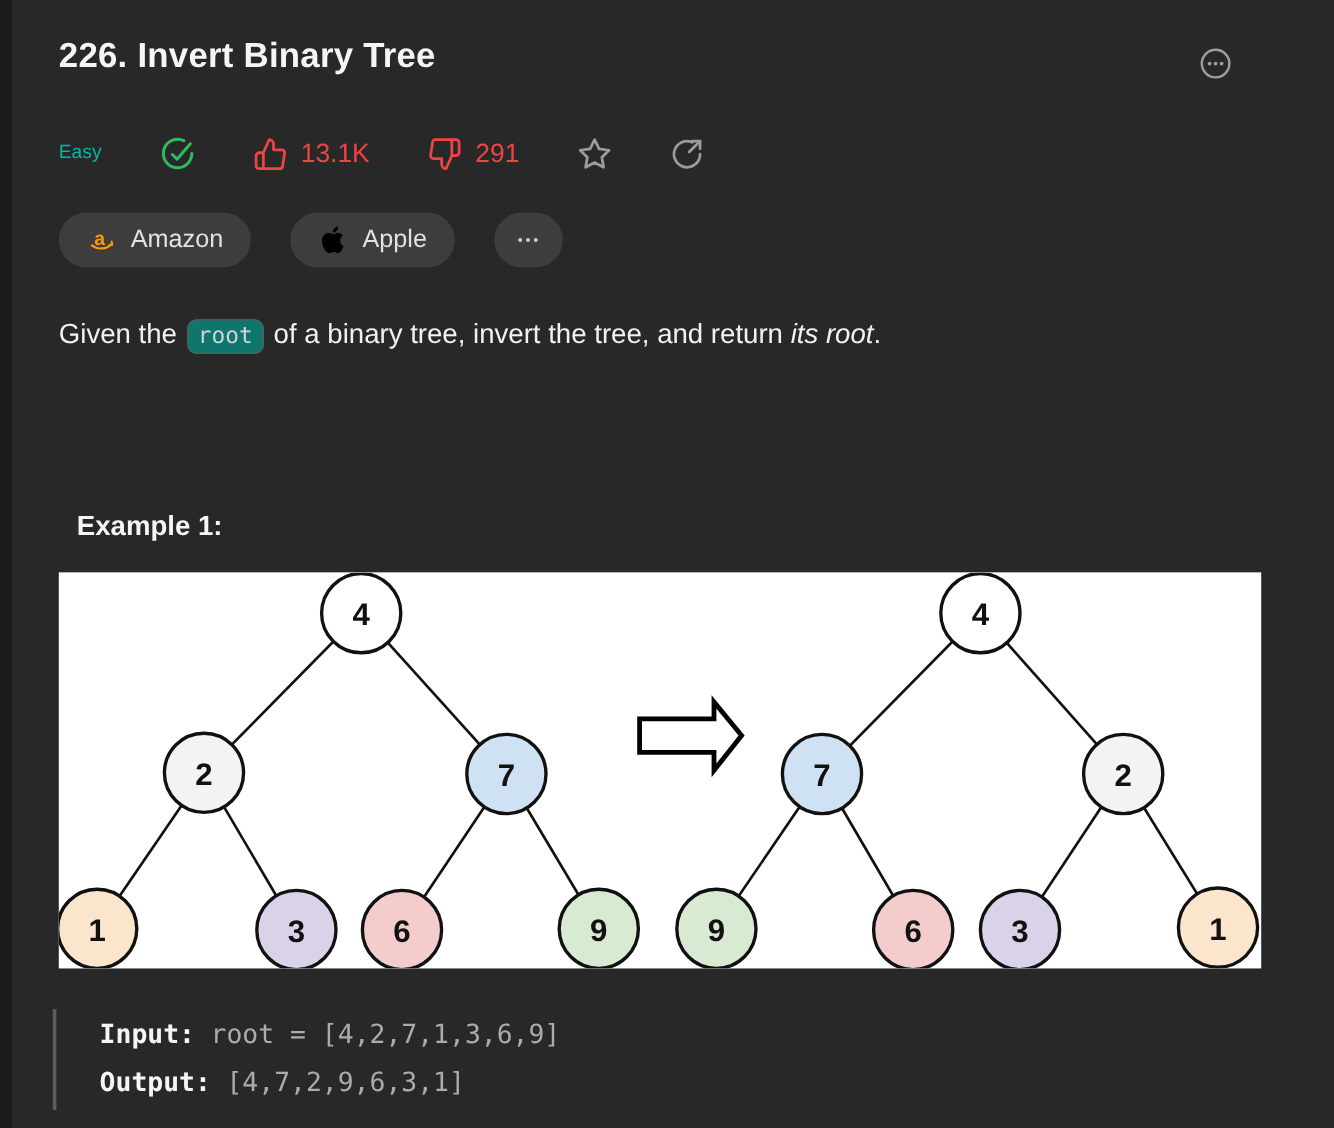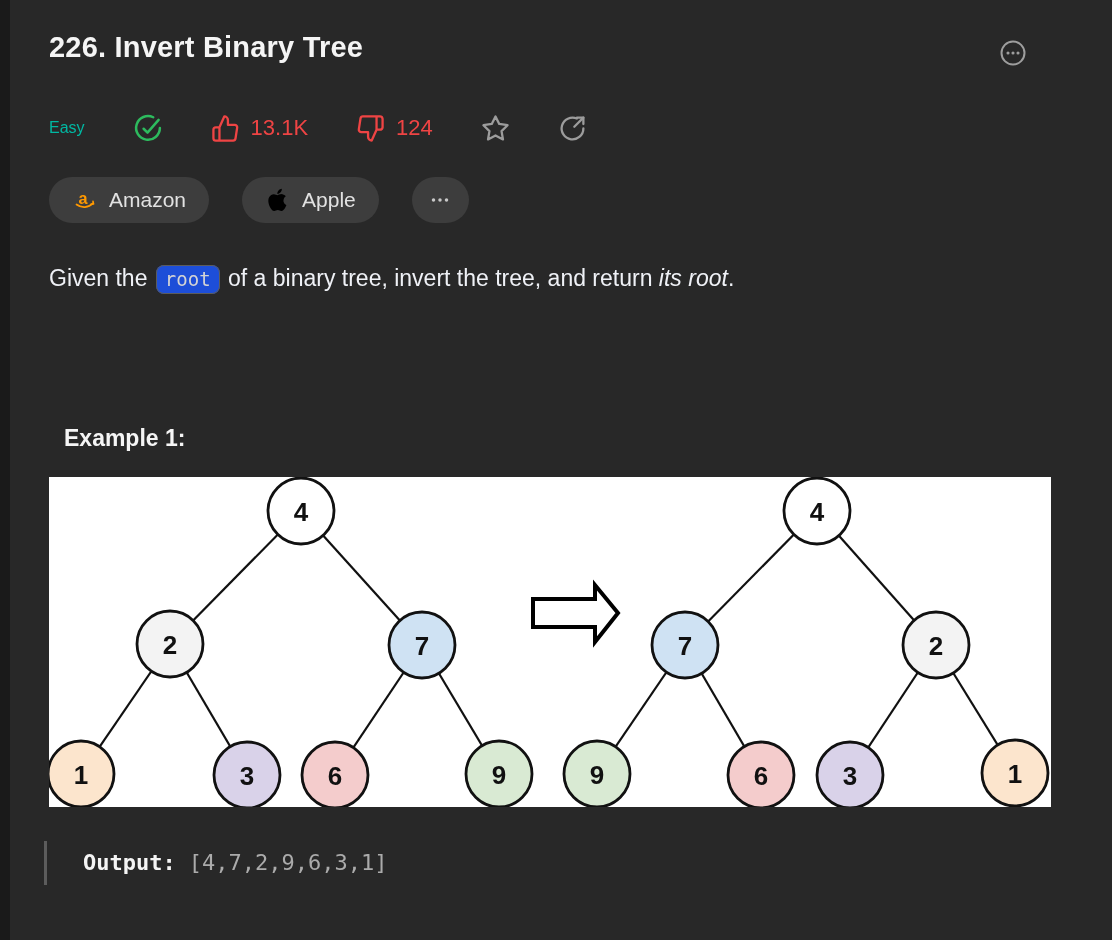--- a/index.html
+++ b/index.html
@@ -46,21 +46,21 @@
   .pill .co-icon svg{display:block;width:26px;height:26px;}
   .pill-more{width:57px;padding:0;justify-content:center;}
   .pill-more svg{display:block;width:26px;height:26px;color:#c9c9c9;}
 
   .desc{
     margin:0;position:absolute;left:39px;top:261px;width:1020px;
     font-size:23px;color:#eff1f6;line-height:34px;
   }
   .code-chip{
     font-family:"DejaVu Sans Mono",monospace;font-size:19px;color:#d4d4d4;
-    background:#1d4ed8;border:1px solid #5c5c5c;border-radius:8px;
+    background:#0f766e;border:1px solid #5c5c5c;border-radius:8px;
     padding:2px 8px 3px;margin:0 2px;
   }
   .desc em{font-style:italic;}
 
   .example-heading{
     margin:15px;position:absolute;left:39px;top:410px;
     font-size:23px;font-weight:700;color:#f5f5f5;
   }
 
   .diagram{position:absolute;left:39px;top:477px;width:1002px;height:330px;background:#fff;overflow:hidden;}
@@ -109,21 +109,21 @@
         </svg>
       </span>
       <span class="cnt">13.1K</span>
     </span>
     <span class="stat">
       <span>
         <svg viewBox="0 0 24 24" fill="none" stroke="currentColor" stroke-width="1.9" stroke-linecap="round" stroke-linejoin="round">
           <path d="M10 15v4a3 3 0 0 0 3 3l4-9V2H5.72a2 2 0 0 0-2 1.7l-1.38 9a2 2 0 0 0 2 2.3zM17 2h2.67A2.31 2.31 0 0 1 22 4v7a2.31 2.31 0 0 1-2.33 2H17"></path>
         </svg>
       </span>
-      <span class="cnt">124</span>
+      <span class="cnt">291</span>
     </span>
     <button class="icon-btn">
       <span>
         <svg viewBox="0 0 24 24" fill="none" stroke="currentColor" stroke-width="1.9" stroke-linejoin="round">
           <polygon points="12 2 15.09 8.26 22 9.27 17 14.14 18.18 21.02 12 17.77 5.82 21.02 7 14.14 2 9.27 8.91 8.26"></polygon>
         </svg>
       </span>
     </button>
     <button class="icon-btn">
       <span>
@@ -211,16 +211,17 @@
         <circle cx="712" cy="298" r="33" fill="#f4cccc" stroke="#111111" stroke-width="2.8"></circle>
         <text x="712" y="299" text-anchor="middle" dominant-baseline="central" font-size="26" font-weight="bold" font-family="Liberation Sans, sans-serif" fill="#111111">6</text>
         <circle cx="801" cy="298" r="33" fill="#d9d2e9" stroke="#111111" stroke-width="2.8"></circle>
         <text x="801" y="299" text-anchor="middle" dominant-baseline="central" font-size="26" font-weight="bold" font-family="Liberation Sans, sans-serif" fill="#111111">3</text>
         <circle cx="966" cy="296" r="33" fill="#fce5cd" stroke="#111111" stroke-width="2.8"></circle>
         <text x="966" y="297" text-anchor="middle" dominant-baseline="central" font-size="26" font-weight="bold" font-family="Liberation Sans, sans-serif" fill="#111111">1</text>
       </svg>
   </div>
 
   <div class="io">
+    <div><span class="io-label">Input:</span><span class="io-value">root = [4,2,7,1,3,6,9]</span></div>
     <div><span class="io-label">Output:</span><span class="io-value">[4,7,2,9,6,3,1]</span></div>
   </div>
 
 </div>
 
 </body></html>

